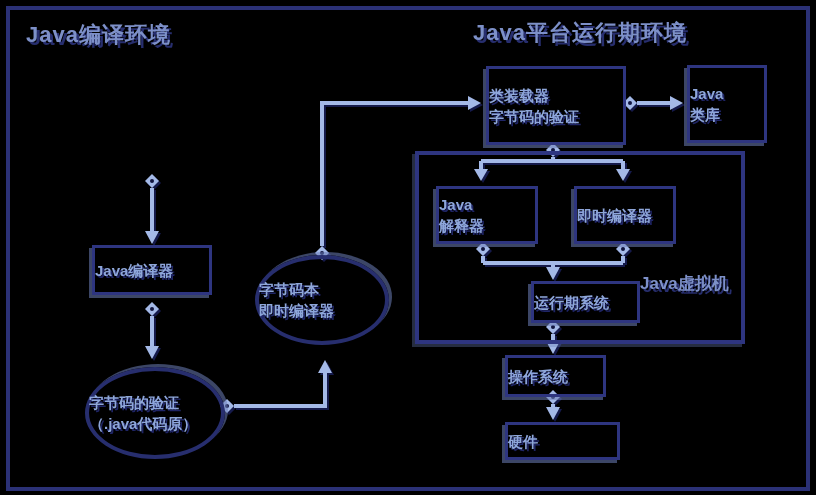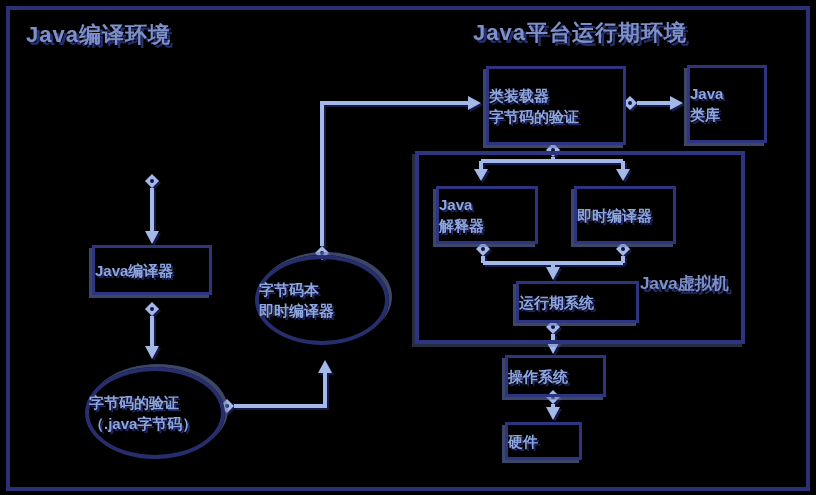--- a/index.html
+++ b/index.html
@@ -127,21 +127,21 @@
   <div class="jvm-box" style="left:415px; top:151px; width:330px; height:193px;"></div>
   <div class="jvm-label" style="left:640px; top:272px;">Java虚拟机</div>
 
 
   <div class="shape rect" style="left:92px; top:245px; width:120px; height:50px;">
     <span>Java编译器</span>
   </div>
 
   <div class="shape ellipse" style="left:85px; top:367px; width:140px; height:92px;">
     <span>字节码的验证</span>
-    <span>（.java字节码）</span>
+    <span>（.java代码原）</span>
   </div>
 
   <div class="shape ellipse" style="left:255px; top:255px; width:134px; height:90px;">
     <span>字节码本</span>
     <span>即时编译器</span>
   </div>
 
   <div class="shape rect" style="left:486px; top:66px; width:140px; height:79px;">
     <span>类装载器</span>
     <span>字节码的验证</span>
@@ -154,25 +154,25 @@
 
   <div class="shape rect" style="left:436px; top:186px; width:102px; height:58px;">
     <span>Java</span>
     <span>解释器</span>
   </div>
 
   <div class="shape rect" style="left:574px; top:186px; width:102px; height:58px;">
     <span>即时编译器</span>
   </div>
 
-  <div class="shape rect" style="left:516px; top:281px; width:123px; height:42px;">
+  <div class="shape rect" style="left:531px; top:281px; width:109px; height:42px;">
     <span>运行期系统</span>
   </div>
 
   <div class="shape rect" style="left:505px; top:355px; width:101px; height:42px;">
     <span>操作系统</span>
   </div>
 
-  <div class="shape rect" style="left:505px; top:422px; width:77px; height:38px;">
+  <div class="shape rect" style="left:505px; top:422px; width:115px; height:38px;">
     <span>硬件</span>
   </div>
 
 </div>
 
 </body></html>

